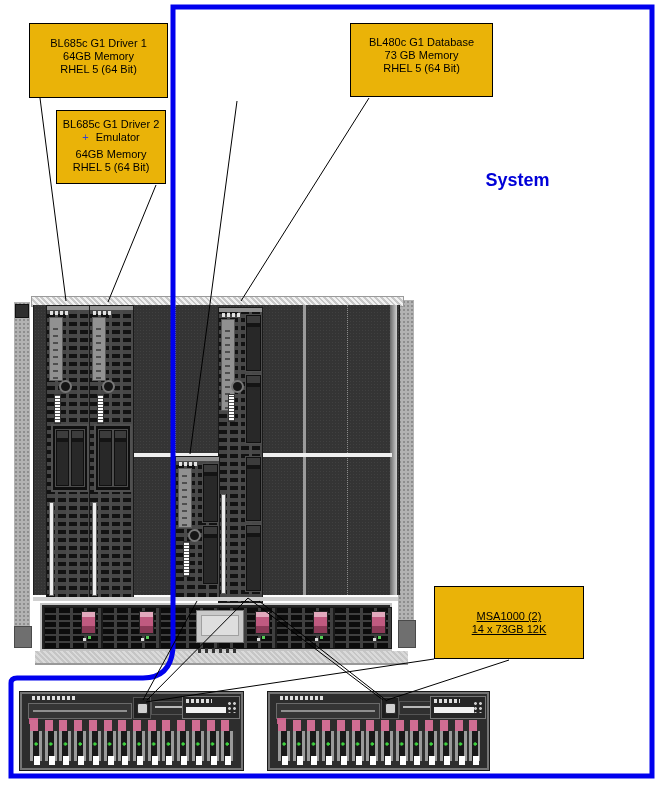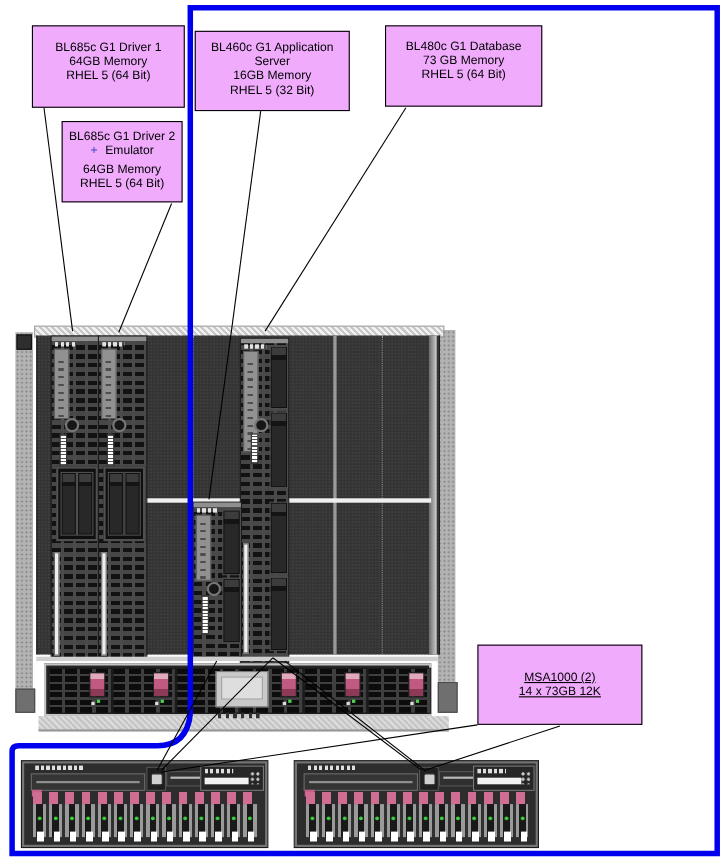--- a/index.html
+++ b/index.html
@@ -1,20 +1,20 @@
 <!DOCTYPE html>
 <html><head>
 <meta charset="utf-8">
 <style>
   html,body{margin:0;padding:0;background:#ffffff;}
   #canvas{position:relative;width:657px;height:787px;background:#ffffff;overflow:hidden;
           font-family:"Liberation Sans", sans-serif;}
   .abs{position:absolute;}
   
-  .callout{position:absolute;background:#f0abfc;border:1px solid #000000;z-index:5;
+  .callout{position:absolute;background:#eab308;border:1px solid #000000;z-index:5;
            font-size:11px;line-height:13px;text-align:center;color:#000000;}
   .plus{color:#3344cc;margin-right:7px;}
   
   .sut{position:absolute;left:455px;top:169px;width:125px;text-align:center;z-index:5;
        color:#0000d8;font-size:18px;line-height:22px;font-weight:bold;}
   
   .rail{background:#b3b3b3;background-image:radial-gradient(circle,#8e8e8e 0.8px,transparent 1px);
         background-size:4px 4px;}
   .rail-foot{background:#6f6f6f;border:1px solid #4a4a4a;}
   .rail-square{background:#2e2e2e;border:1px solid #111;}
@@ -93,39 +93,34 @@
     <div>RHEL 5 (64 Bit)</div>
   </div>
 
   <div class="callout" style="left:56px;top:110px;width:110px;height:74px;padding-top:7px;box-sizing:border-box;">
     <div>BL685c G1 Driver 2</div>
     <div><span class="plus">+</span><span>Emulator</span></div>
     <div style="margin-top:4px;">64GB Memory</div>
     <div>RHEL 5 (64 Bit)</div>
   </div>
 
-  <div class="callout" style="left:177px;top:28px;width:141px;height:73px;padding-top:8px;box-sizing:border-box;">
-    <div>BL460c G1  Application</div>
-    <div>Server</div>
-    <div>16GB Memory</div>
-    <div>RHEL 5 (32 Bit)</div>
-  </div>
 
   <div class="callout" style="left:350px;top:23px;width:143px;height:74px;padding-top:12px;box-sizing:border-box;">
     <div>BL480c G1  Database</div>
     <div>73 GB Memory</div>
     <div>RHEL 5 (64 Bit)</div>
   </div>
 
   <div class="callout" style="left:434px;top:586px;width:150px;height:73px;padding-top:23px;box-sizing:border-box;text-decoration:underline;">
     <div>MSA1000 (2)</div>
     <div>14 x 73GB 12K</div>
   </div>
 
   <div class="sut">
+    <div>System</div>
   </div>
 
   <div class="abs" style="left:14px;top:296px;width:400px;height:367px;">
 
     <div class="abs rail" style="left:0;top:6px;width:16px;height:346px;"></div>
     <div class="abs rail-square" style="left:1px;top:8px;width:12px;height:12px;"></div>
     <div class="abs rail-foot" style="left:0;top:330px;width:16px;height:20px;"></div>
     <div class="abs rail" style="left:384px;top:4px;width:16px;height:348px;"></div>
     <div class="abs rail-foot" style="left:384px;top:324px;width:16px;height:26px;"></div>
 

